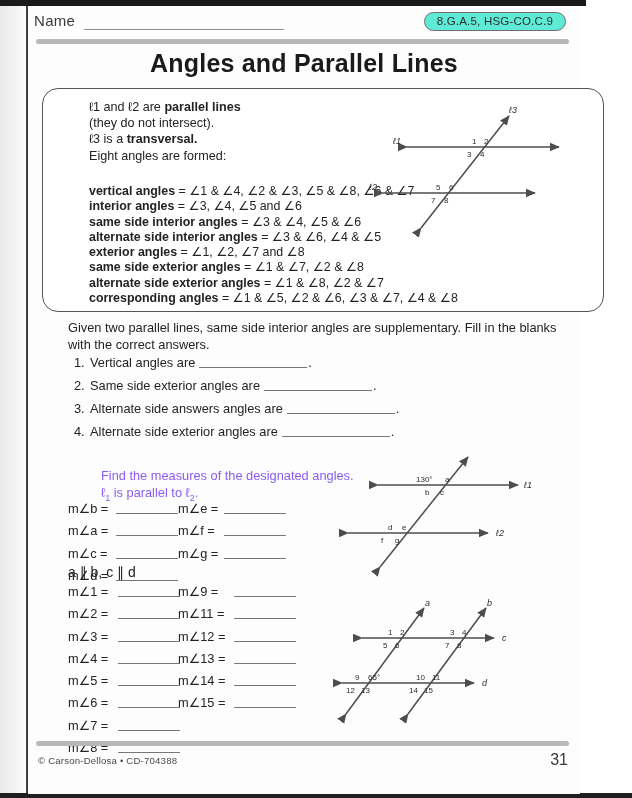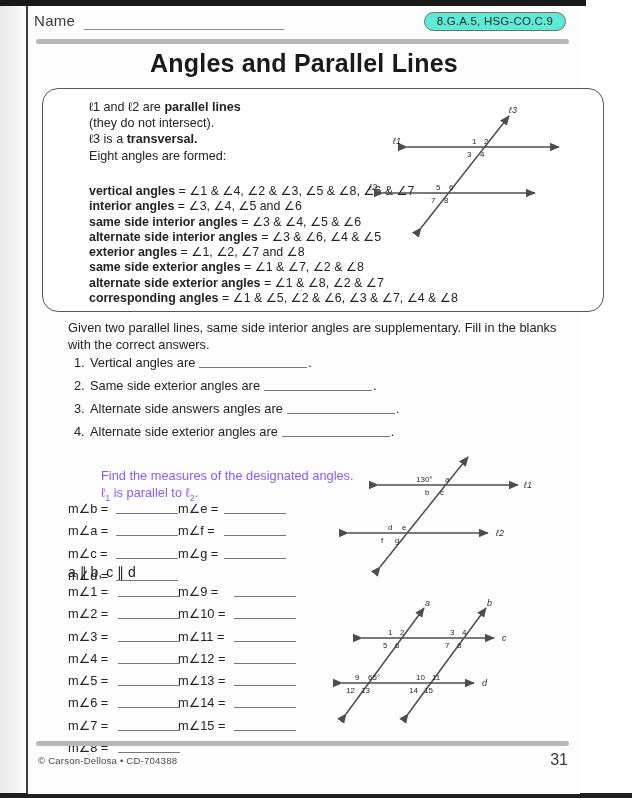--- a/index.html
+++ b/index.html
@@ -327,21 +327,20 @@
       <div class="row"><span class="mlabel" style="width:46px">m∠3 =</span><span class="blank" style="width:62px"></span></div>
       <div class="row"><span class="mlabel" style="width:46px">m∠4 =</span><span class="blank" style="width:62px"></span></div>
       <div class="row"><span class="mlabel" style="width:46px">m∠5 =</span><span class="blank" style="width:62px"></span></div>
       <div class="row"><span class="mlabel" style="width:46px">m∠6 =</span><span class="blank" style="width:62px"></span></div>
       <div class="row"><span class="mlabel" style="width:46px">m∠7 =</span><span class="blank" style="width:62px"></span></div>
       <div class="row"><span class="mlabel" style="width:46px">m∠8 =</span><span class="blank" style="width:62px"></span></div>
     </div>
 
     <div class="mcol" style="left:150px; top:578px;">
       <div class="row"><span class="mlabel" style="width:52px">m∠9 =</span><span class="blank" style="width:62px"></span></div>
-      <div class="row"><span class="mlabel" style="width:52px">m∠10 =</span><span class="blank" style="width:62px"></span></div>
       <div class="row"><span class="mlabel" style="width:52px">m∠11 =</span><span class="blank" style="width:62px"></span></div>
       <div class="row"><span class="mlabel" style="width:52px">m∠12 =</span><span class="blank" style="width:62px"></span></div>
       <div class="row"><span class="mlabel" style="width:52px">m∠13 =</span><span class="blank" style="width:62px"></span></div>
       <div class="row"><span class="mlabel" style="width:52px">m∠14 =</span><span class="blank" style="width:62px"></span></div>
       <div class="row"><span class="mlabel" style="width:52px">m∠15 =</span><span class="blank" style="width:62px"></span></div>
     </div>
 
     <div class="fig" style="left:300px; top:455px;">
       <svg width="250" height="120" viewBox="0 0 250 120">
         <defs>

